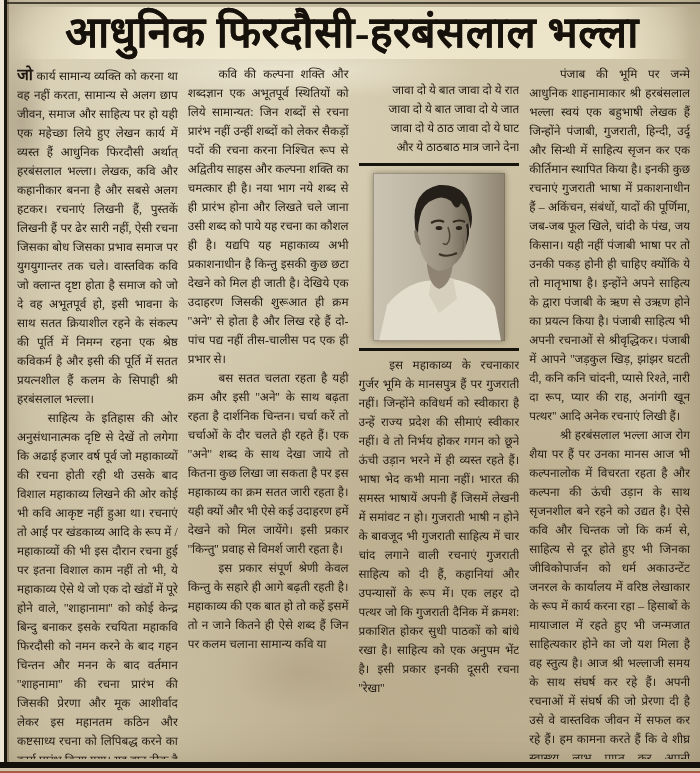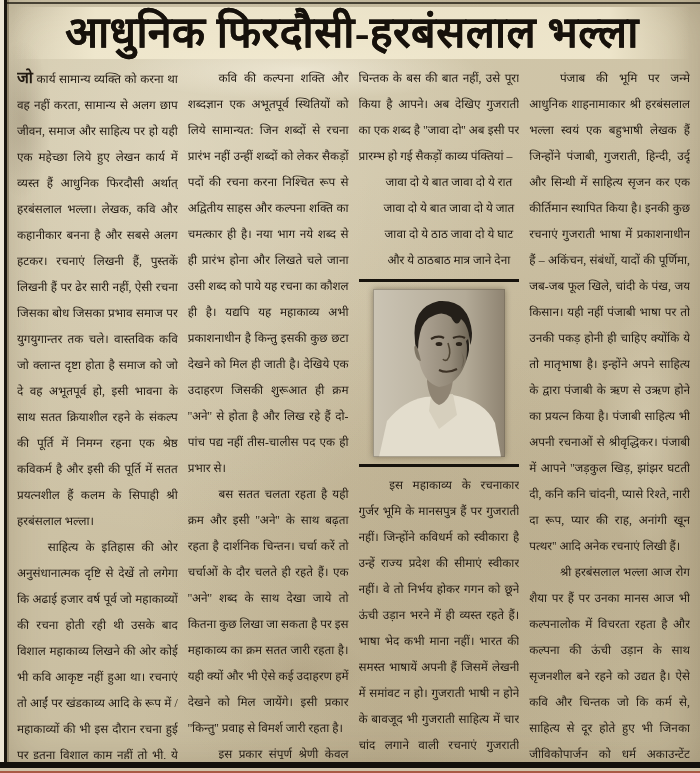--- a/index.html
+++ b/index.html
@@ -40,26 +40,26 @@
     text-shadow:0 0 .6px rgba(20,14,6,.8);
   }
 
   .columns{
     position:relative;z-index:3;
     display:flex;gap:10px;
     padding:4px 10px 0 17px;
     height:694px;overflow:hidden;
   }
   .col{flex:1 1 0;overflow:hidden;
-    font-size:11.8px;line-height:26px;
+    font-size:11.8px;line-height:19px;
     text-align:justify;}
   .para{margin:0;}
   .indent{text-indent:2.6em;}
   .lead{font-size:16px;font-weight:700;}
-  .verse{white-space:pre-line;margin:0 0 0 30px;text-align:center;}
+  .verse{white-space:pre-line;margin:16px 0 0 30px;text-align:right;}
   .verse-tight{margin-left:20px;}
 
   .photo-block{margin:6px 0 5px 0;padding:7px 2px;border-top:3px solid #17130d;border-bottom:3px solid #17130d;}
   .photo{width:132px;height:168px;margin:0 auto;display:block;
     box-shadow:0 0 6px rgba(40,30,15,.4);}
   .photo svg{display:block;width:100%;height:100%;}
 </style>
 </head>
 <body>
 
@@ -80,21 +80,20 @@
       <p class="para indent">साहित्य के इतिहास की ओर अनुसंधानात्मक दृष्टि से देखें तो लगेगा कि अढाई हजार वर्ष पूर्व जो महाकाव्यों की रचना होती रही थी उसके बाद विशाल महाकाव्य लिखने की ओर कोई भी कवि आकृष्ट नहीं हुआ था। रचनाएं तो आईं पर खंडकाव्य आदि के रूप में / महाकाव्यों की भी इस दौरान रचना हुई पर इतना विशाल काम नहीं तो भी, ये महाकाव्य ऐसे थे जो एक दो खंडों में पूरे होने वाले, ''शाहानामा'' को कोई केन्द्र बिन्दु बनाकर इसके रचयिता महाकवि फिरदौसी को नमन करने के बाद गहन चिन्तन और मनन के बाद वर्तमान ''शाहनामा'' की रचना प्रारंभ की जिसकी प्रेरणा और मूक आशीर्वाद लेकर इस महानतम कठिन और कष्टसाध्य रचना को लिपिबद्ध करने का कार्य प्रारंभ किया गया। यह बात ठीक है कि प्रेरणा ''शाहनामा'' की पर इससे भी अलग दूर से ही पहचाने जाने की स्थिति वाला पूर्ण रूप से मौलिक नये रूपरेखा के साथ हमारे सामने आया नया ''शाहनामा'' यानि ''पीले पत्थर: पीले पांदड़ाओं''।</p>
     </div>
 
     <div class="col">
       <p class="para indent">कवि की कल्पना शक्ति और शब्दज्ञान एक अभूतपूर्व स्थितियों को लिये सामान्यत: जिन शब्दों से रचना प्रारंभ नहीं उन्हीं शब्दों को लेकर सैकड़ों पदों की रचना करना निश्चित रूप से अद्वितीय साहस और कल्पना शक्ति का चमत्कार ही है। नया भाग नये शब्द से ही प्रारंभ होना और लिखते चले जाना उसी शब्द को पाये यह रचना का कौशल ही है। यद्यपि यह महाकाव्य अभी प्रकाशनाधीन है किन्तु इसकी कुछ छटा देखने को मिल ही जाती है। देखिये एक उदाहरण जिसकी शुरूआत ही क्रम ''अने'' से होता है और लिख रहे हैं दो-पांच पद्य नहीं तीस-चालीस पद एक ही प्रभार से।</p>
       <p class="para indent">बस सतत चलता रहता है यही क्रम और इसी ''अने'' के साथ बढ़ता रहता है दार्शनिक चिन्तन। चर्चा करें तो चर्चाओं के दौर चलते ही रहते हैं। एक ''अने'' शब्द के साथ देखा जाये तो कितना कुछ लिखा जा सकता है पर इस महाकाव्य का क्रम सतत जारी रहता है। यही क्यों और भी ऐसे कई उदाहरण हमें देखने को मिल जायेंगे। इसी प्रकार ''किन्तु'' प्रवाह से विमर्श जारी रहता है।</p>
       <p class="para indent">इस प्रकार संपूर्ण श्रेणी केवल किन्तु के सहारे ही आगे बढ़ती रहती है। महाकाव्य की एक बात हो तो कहें इसमें तो न जाने कितने ही ऐसे शब्द हैं जिन पर कलम चलाना सामान्य कवि या</p>
     </div>
 
     <div class="col">
-      <p class="para">चिन्तक के बस की बात नहीं, उसे पूरा किया है आपने। अब देखिए गुजराती का एक शब्द है ''जावा दो'' अब इसी पर प्रारम्भ हो गई सैकड़ों काव्य पंक्तियां –</p>
       <div class="verse verse-tight">जावा दो ये बात जावा दो ये रात
 जावा दो ये बात जावा दो ये जात
 जावा दो ये ठाठ जावा दो ये घाट
 और ये ठाठबाठ मात्र जाने देना</div>
 
       <div class="photo-block">
         <div class="photo">
           <svg viewBox="0 0 132 168" xmlns="http://www.w3.org/2000/svg">
             <defs>
               <linearGradient id="bg" x1="0" y1="0" x2="1" y2="0">

